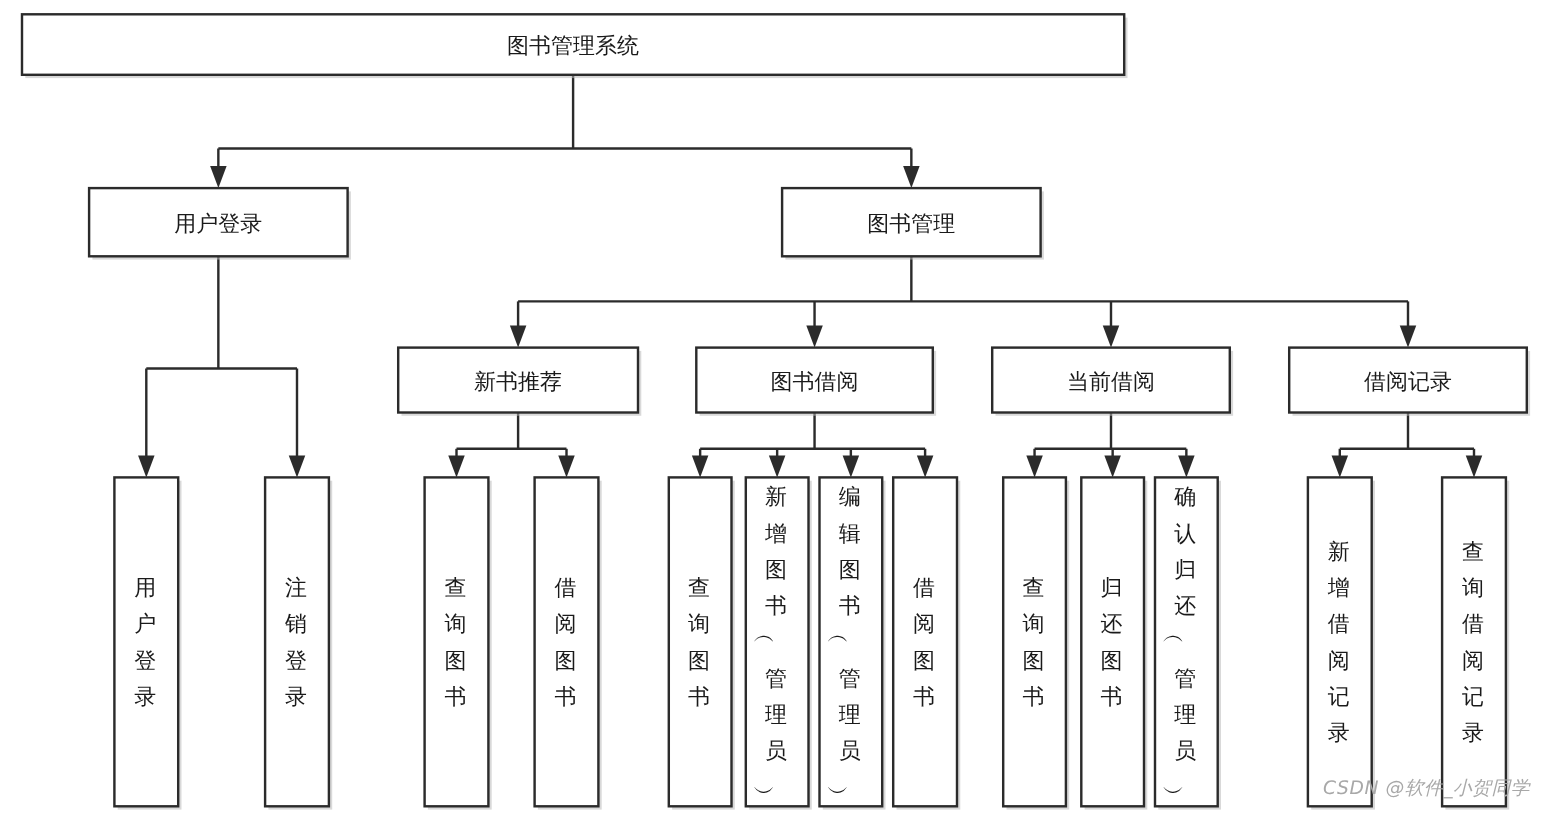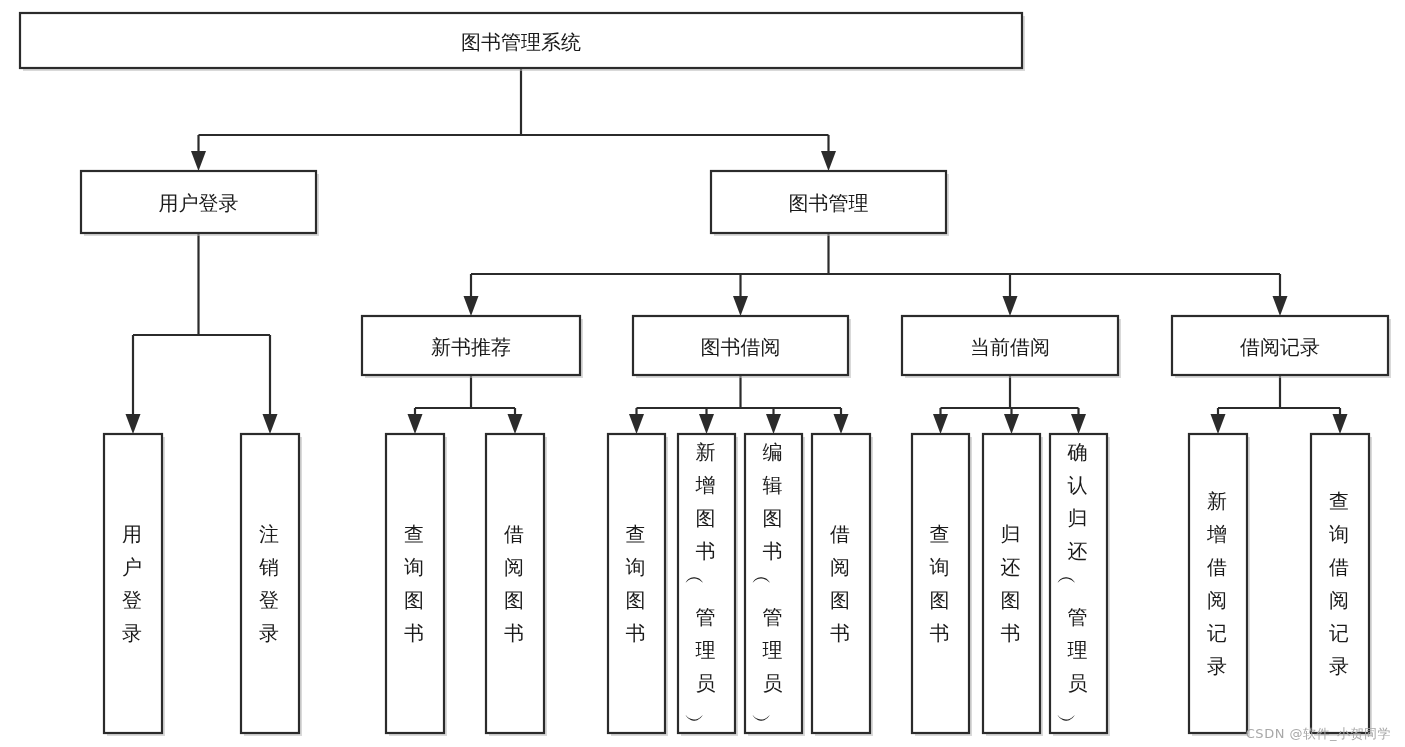--- a/index.html
+++ b/index.html
@@ -58,27 +58,28 @@
     font-family: "DejaVu Sans", "Liberation Sans", sans-serif;
     font-size: 20px;
     fill: #1a1a1a;
     text-anchor: middle;
     dominant-baseline: central;
     letter-spacing: 2px;
   }
   .watermark {
     position: absolute;
     right: 14px;
-    bottom: 4px;
-    font-family: "DejaVu Sans", "Liberation Sans", sans-serif;
-    font-size: 13px;
+    bottom: 19px;
+    font-family: "DejaVu Sans", "Liberation Sans", sans-serif;
+    font-size: 17px;
     color: #a8a8a8;
     letter-spacing: 0.5px;
     white-space: nowrap;
     pointer-events: none;
+    font-style: italic;
   }
 </style>
 </head>
 <body>
 
 <div id="chart-root">
   <svg id="flow" viewBox="0 0 1405 747">
     <g id="links-layer">
         <line x1="521" y1="68" x2="521" y2="135" class="link"></line>
         <line x1="198.5" y1="135" x2="828.5" y2="135" class="link"></line>

